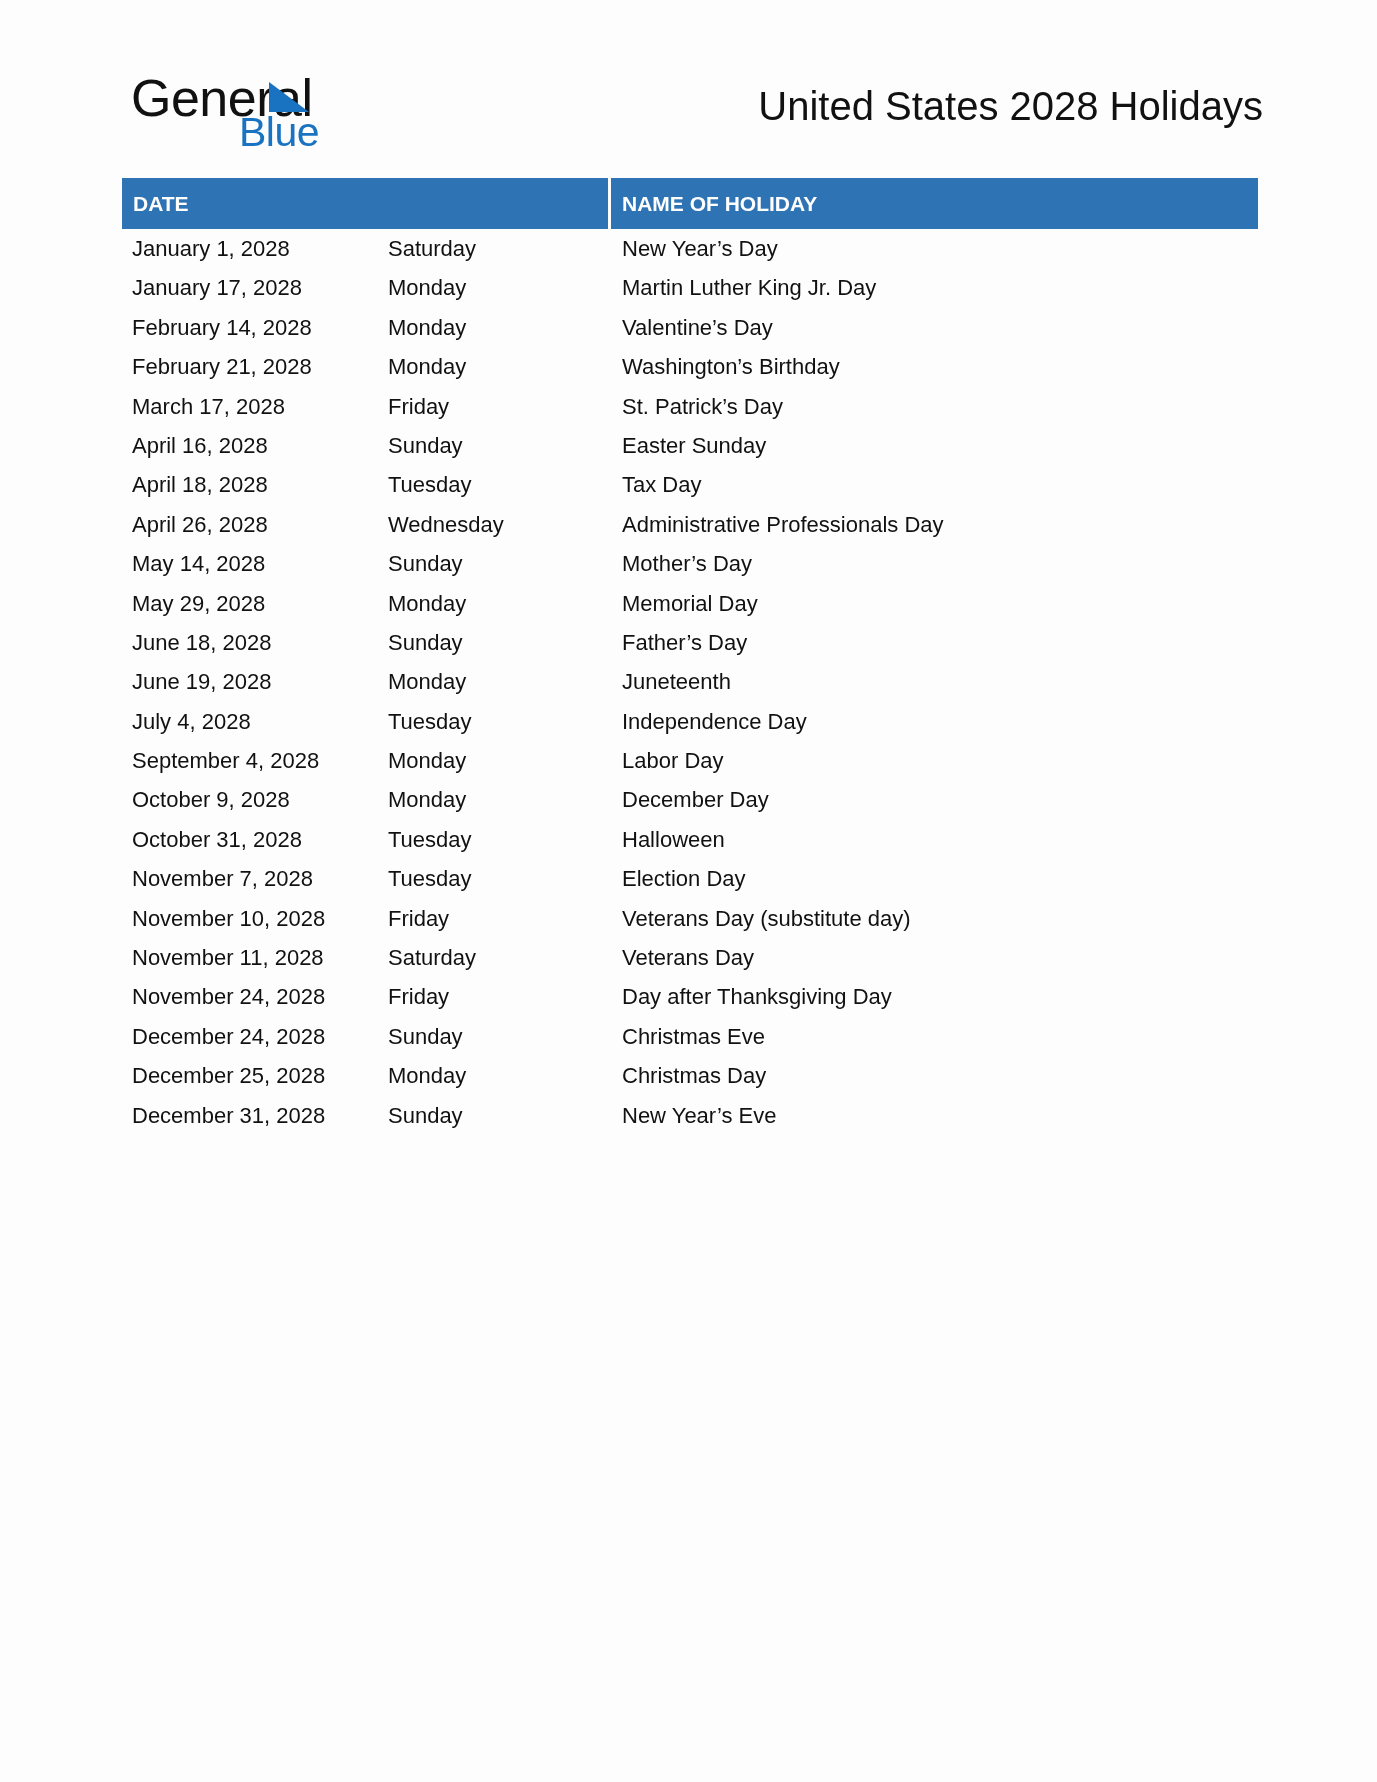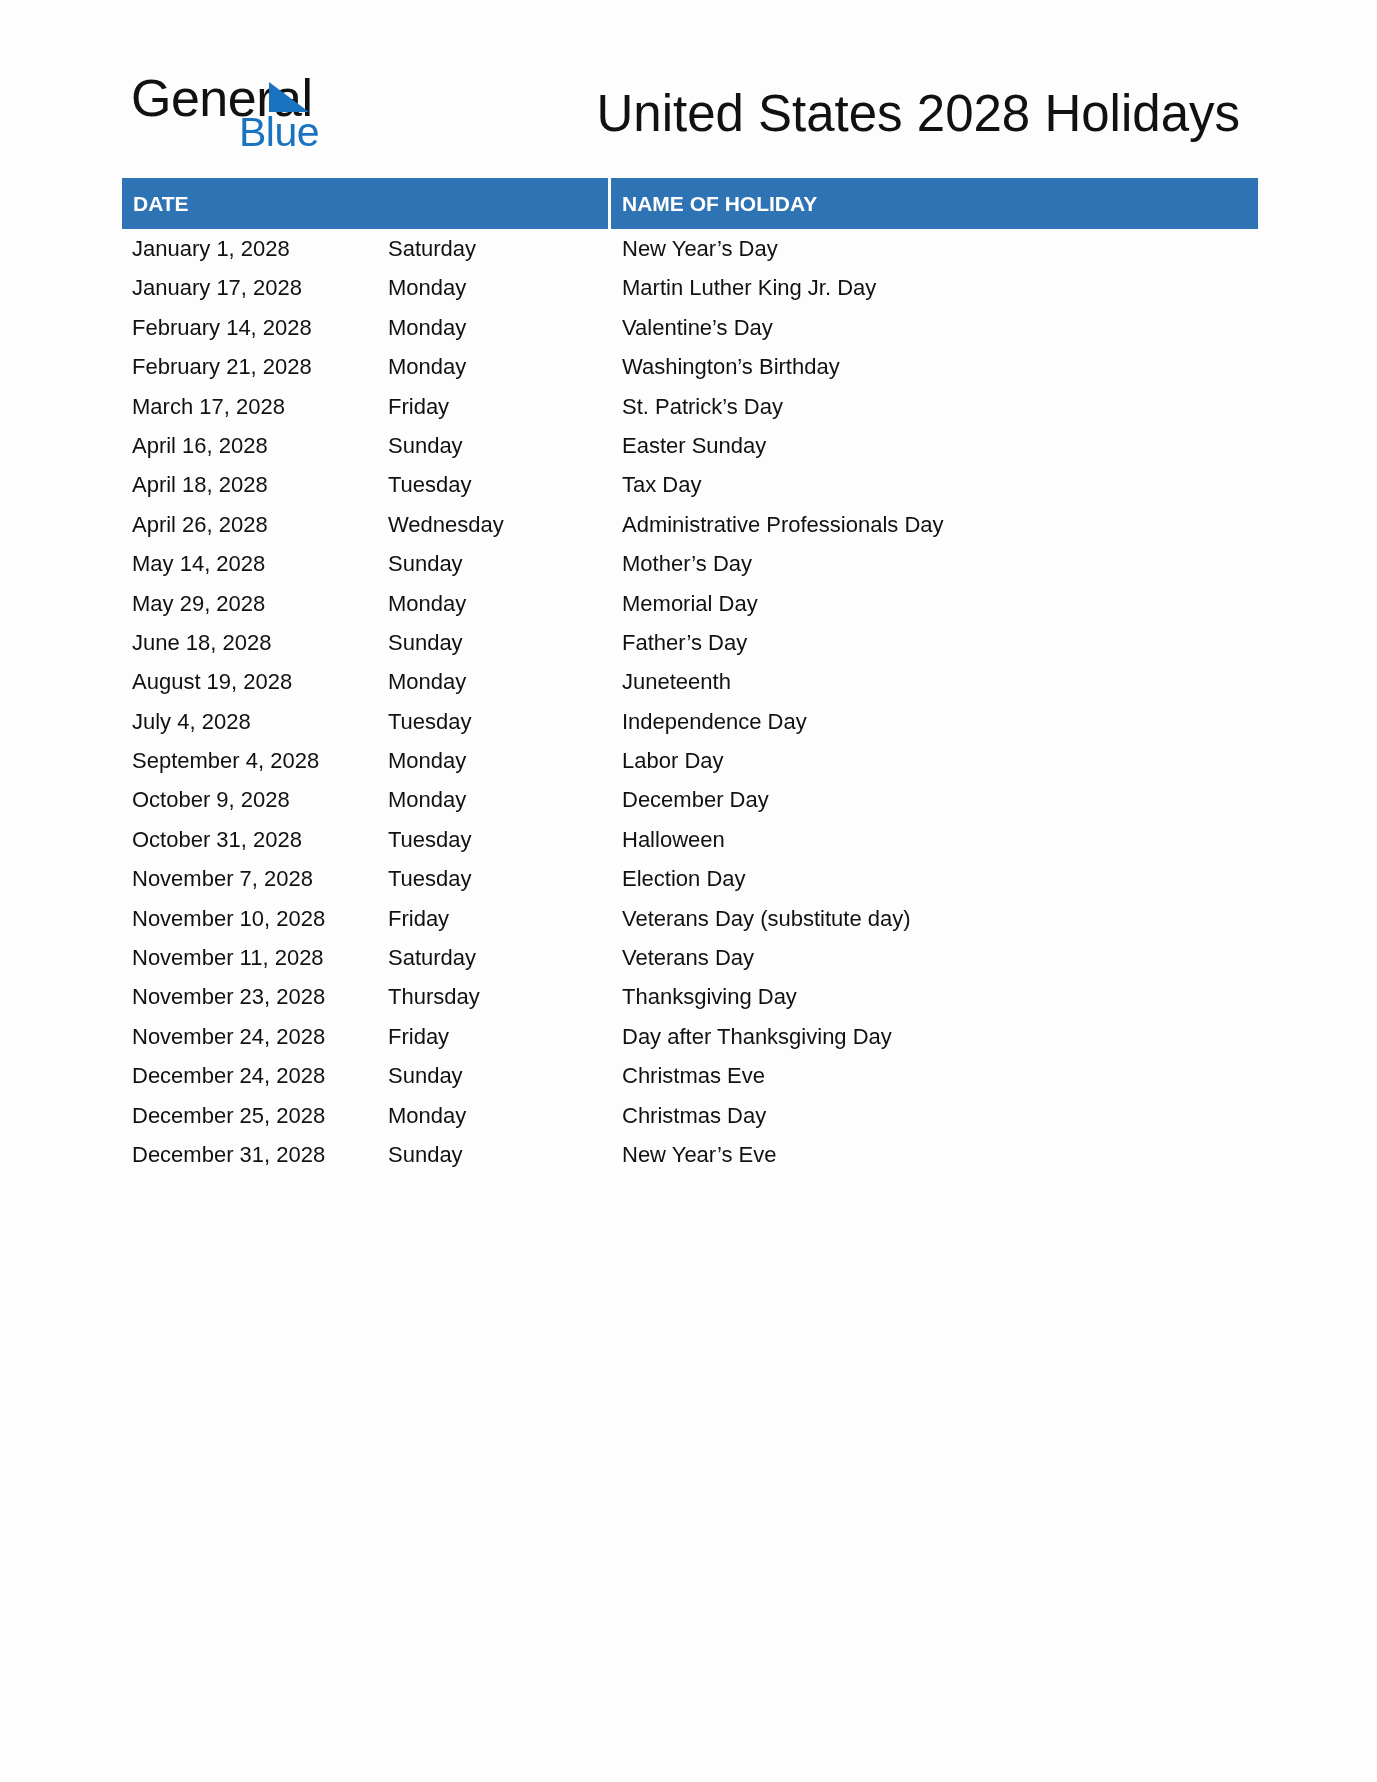--- a/index.html
+++ b/index.html
@@ -21,22 +21,22 @@
     font-size: 41px; color: #1a73c1; letter-spacing: -0.5px; line-height: 44px;
   }
   .logo .tri {
     position: absolute; left: 138px; top: 6px;
     width: 0; height: 0;
     border-left: 40px solid #1a73c1;
     border-top: 30px solid transparent;
     transform-origin: 0 0;
   }
   .title {
-    position: absolute; right: 137px; top: 84px;
-    font-size: 51px; color: #111; white-space: nowrap;
+    position: absolute; right: 114px; top: 84px;
+    font-size: 40px; color: #111; white-space: nowrap;
   }
   .table { position: absolute; left: 122px; top: 178px; width: 1136px; }
   .thead { position: relative; height: 51px; }
   .th {
     position: absolute; top: 0; height: 51px;
     background: #2e73b3; color: #fff;
     font-weight: bold; font-size: 21px;
     line-height: 51px; box-sizing: border-box; padding-left: 11px;
   }
   .th.date { left: 0; width: 486px; }
@@ -114,21 +114,21 @@
     <span class="c-date">May 29, 2028</span>
     <span class="c-day">Monday</span>
     <span class="c-name">Memorial Day</span>
   </div>
       <div class="row">
     <span class="c-date">June 18, 2028</span>
     <span class="c-day">Sunday</span>
     <span class="c-name">Father’s Day</span>
   </div>
       <div class="row">
-    <span class="c-date">August 19, 2028</span>
+    <span class="c-date">June 19, 2028</span>
     <span class="c-day">Monday</span>
     <span class="c-name">Juneteenth</span>
   </div>
       <div class="row">
     <span class="c-date">July 4, 2028</span>
     <span class="c-day">Tuesday</span>
     <span class="c-name">Independence Day</span>
   </div>
       <div class="row">
     <span class="c-date">September 4, 2028</span>
@@ -154,25 +154,20 @@
     <span class="c-date">November 10, 2028</span>
     <span class="c-day">Friday</span>
     <span class="c-name">Veterans Day (substitute day)</span>
   </div>
       <div class="row">
     <span class="c-date">November 11, 2028</span>
     <span class="c-day">Saturday</span>
     <span class="c-name">Veterans Day</span>
   </div>
       <div class="row">
-    <span class="c-date">November 23, 2028</span>
-    <span class="c-day">Thursday</span>
-    <span class="c-name">Thanksgiving Day</span>
-  </div>
-      <div class="row">
     <span class="c-date">November 24, 2028</span>
     <span class="c-day">Friday</span>
     <span class="c-name">Day after Thanksgiving Day</span>
   </div>
       <div class="row">
     <span class="c-date">December 24, 2028</span>
     <span class="c-day">Sunday</span>
     <span class="c-name">Christmas Eve</span>
   </div>
       <div class="row">

